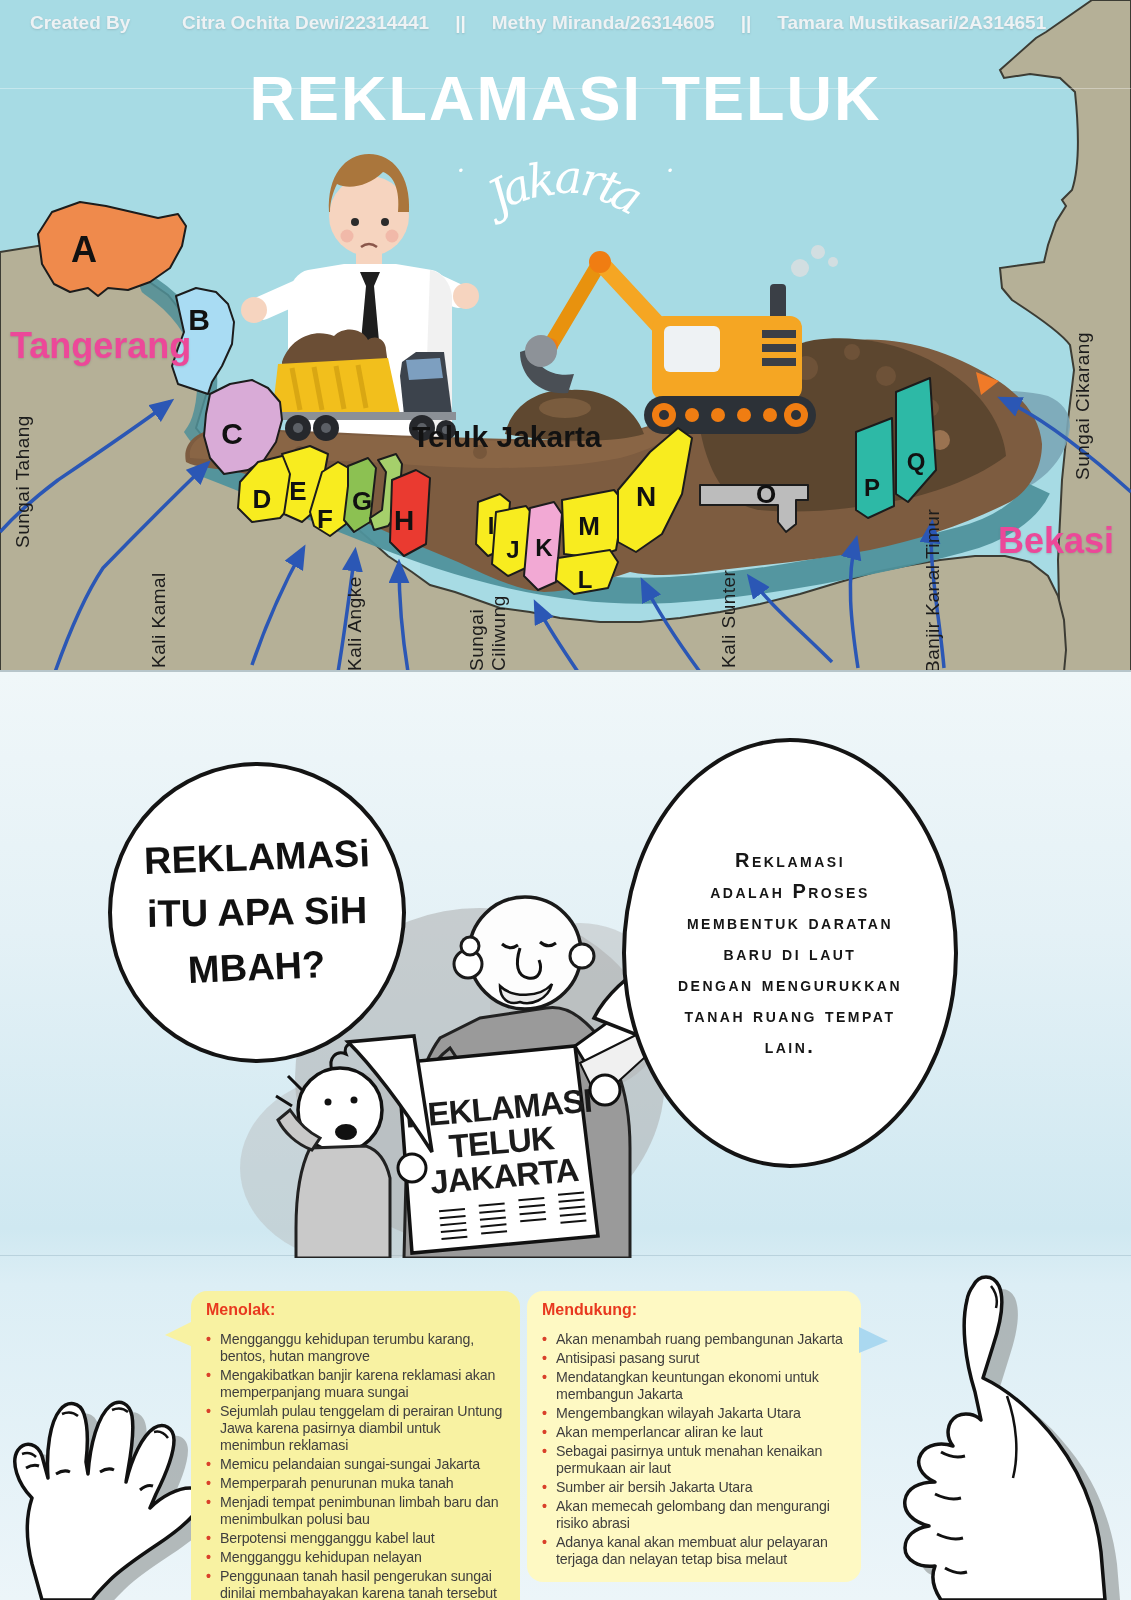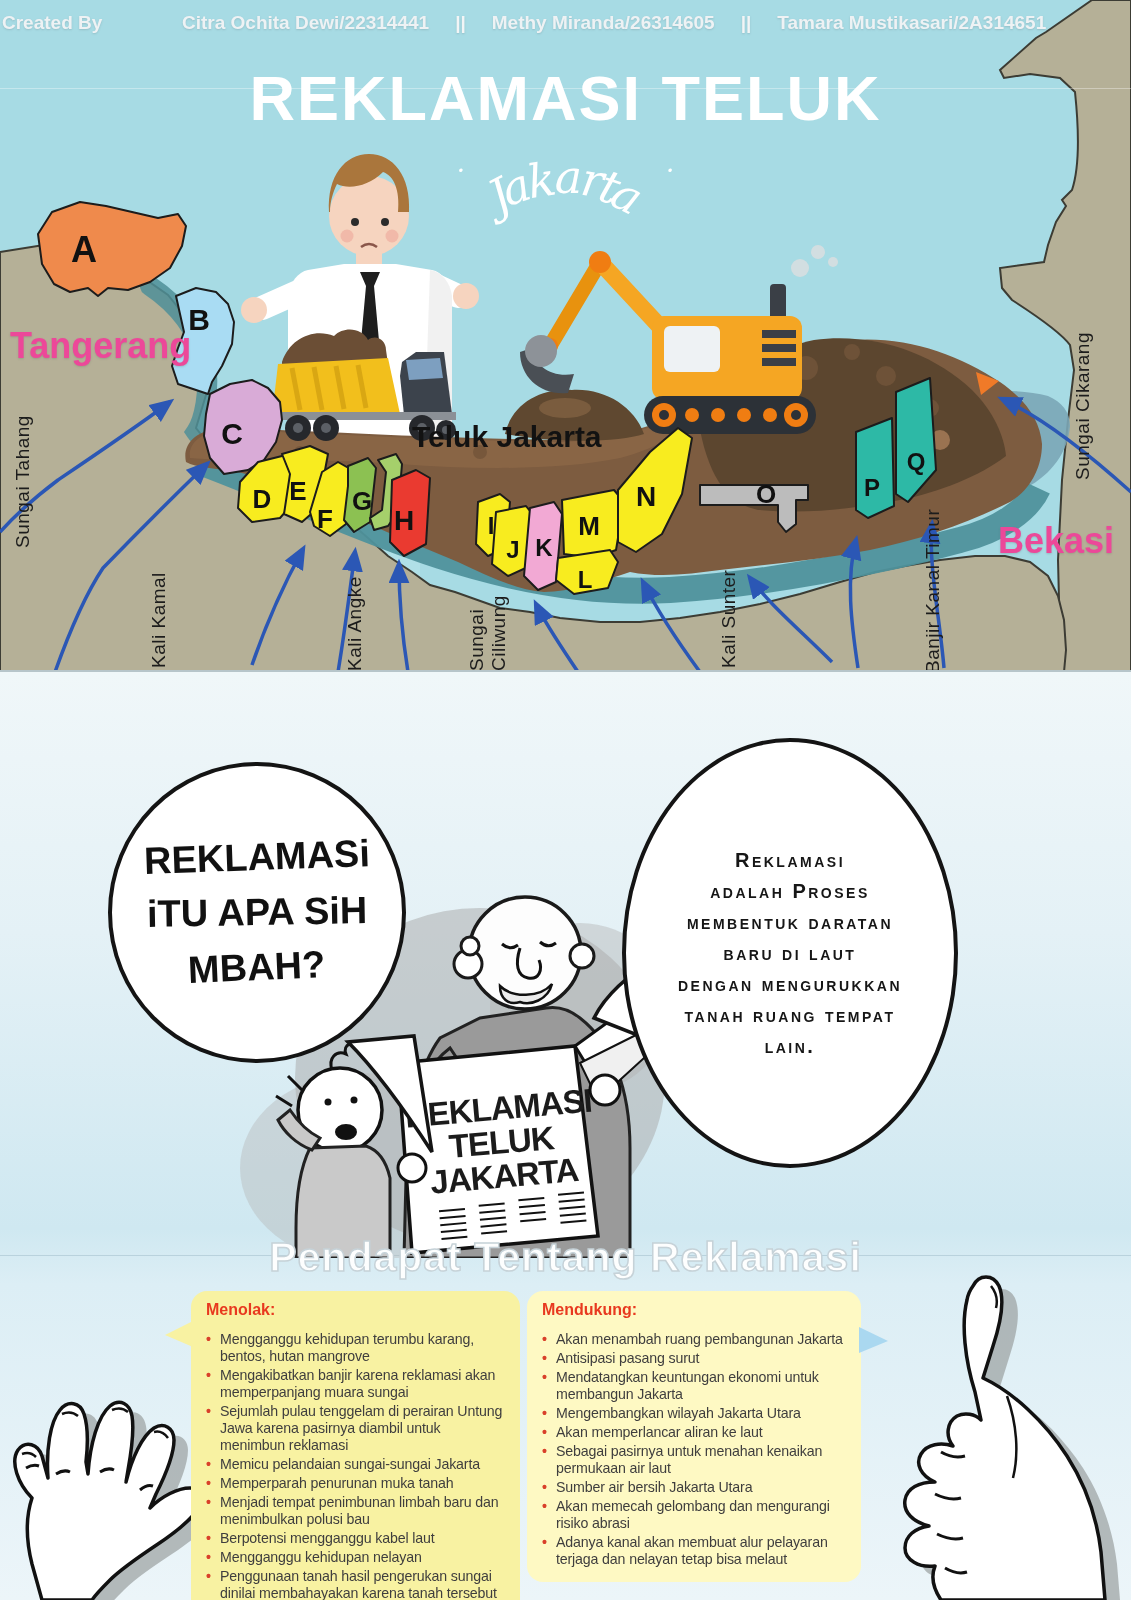--- a/index.html
+++ b/index.html
@@ -4,21 +4,21 @@
 <style>
   html,body{margin:0;padding:0;background:#ffffff;}
   .canvas{position:relative;width:1131px;height:1600px;overflow:hidden;
           font-family:"Liberation Sans",sans-serif;background:#fff;}
 
   
   .map-wrap{position:absolute;left:0;top:0;width:1131px;height:672px;}
   .map-wrap svg{position:absolute;left:0;top:0;}
   .hdr{position:absolute;top:12px;left:0;width:100%;z-index:6;color:#eef2f4;
        font-weight:bold;font-size:19px;text-shadow:0 1px 2px rgba(90,110,120,.25);}
-  .hdr .created{position:absolute;left:2px;top:0;}
+  .hdr .created{position:absolute;left:30px;top:0;}
   .hdr .authors{position:absolute;left:182px;top:0;display:flex;}
   .hdr .authors span{margin-right:26px;}
   .hdr .sep{color:#f2f5f6;}
   .big-title{position:absolute;left:0;top:62px;width:100%;text-align:center;z-index:5;
        color:#fff;font-size:63px;font-weight:bold;letter-spacing:2px;}
   .script-title{position:absolute;left:60px;top:150px;width:1011px;text-align:center;z-index:5;
        color:#fff;font-size:46px;font-style:italic;font-family:"DejaVu Serif",serif;}
   .script-title .dot{font-size:26px;vertical-align:14px;margin:0 16px;}
   .hairline-a{position:absolute;left:0;top:88px;width:100%;height:1px;
        background:rgba(255,255,255,.35);z-index:4;}
@@ -361,21 +361,20 @@
   <div class="a-bubble">
     <div class="a-line">Reklamasi</div>
     <div class="a-line">adalah Proses</div>
     <div class="a-line">membentuk daratan</div>
     <div class="a-line">baru di laut</div>
     <div class="a-line">dengan mengurukkan</div>
     <div class="a-line">tanah ruang tempat</div>
     <div class="a-line">lain.</div>
   </div>
 
-  <div class="opinions-heading">Pendapat Tentang Reklamasi</div>
 
   <div class="op-box against">
     <div class="tail"></div>
     <p class="op-title">Menolak:</p>
     <ul>
         <li>Mengganggu kehidupan terumbu karang, bentos, hutan mangrove</li>
         <li>Mengakibatkan banjir karena reklamasi akan memperpanjang muara sungai</li>
         <li>Sejumlah pulau tenggelam di perairan Untung Jawa karena pasirnya diambil untuk menimbun reklamasi</li>
         <li>Memicu pelandaian sungai-sungai Jakarta</li>
         <li>Memperparah penurunan muka tanah</li>

